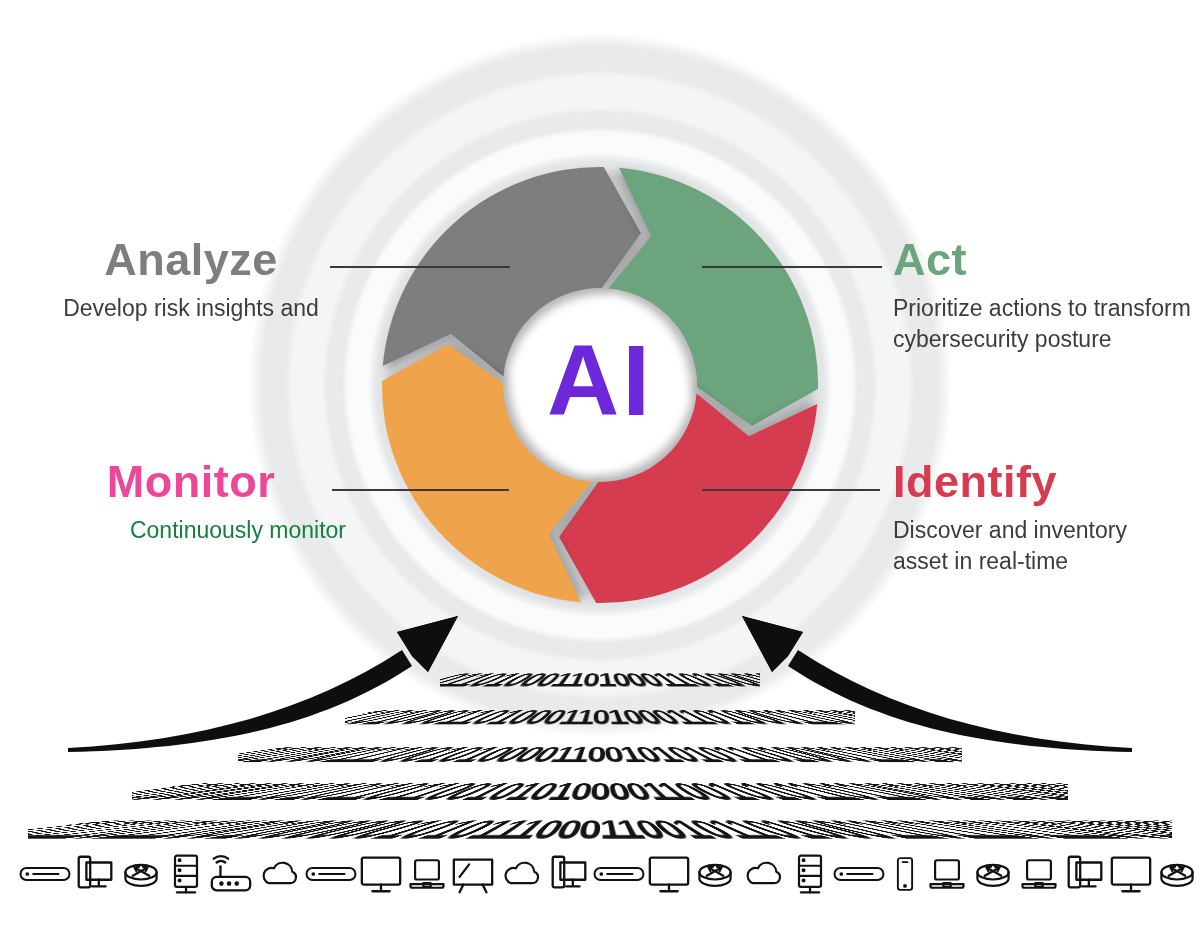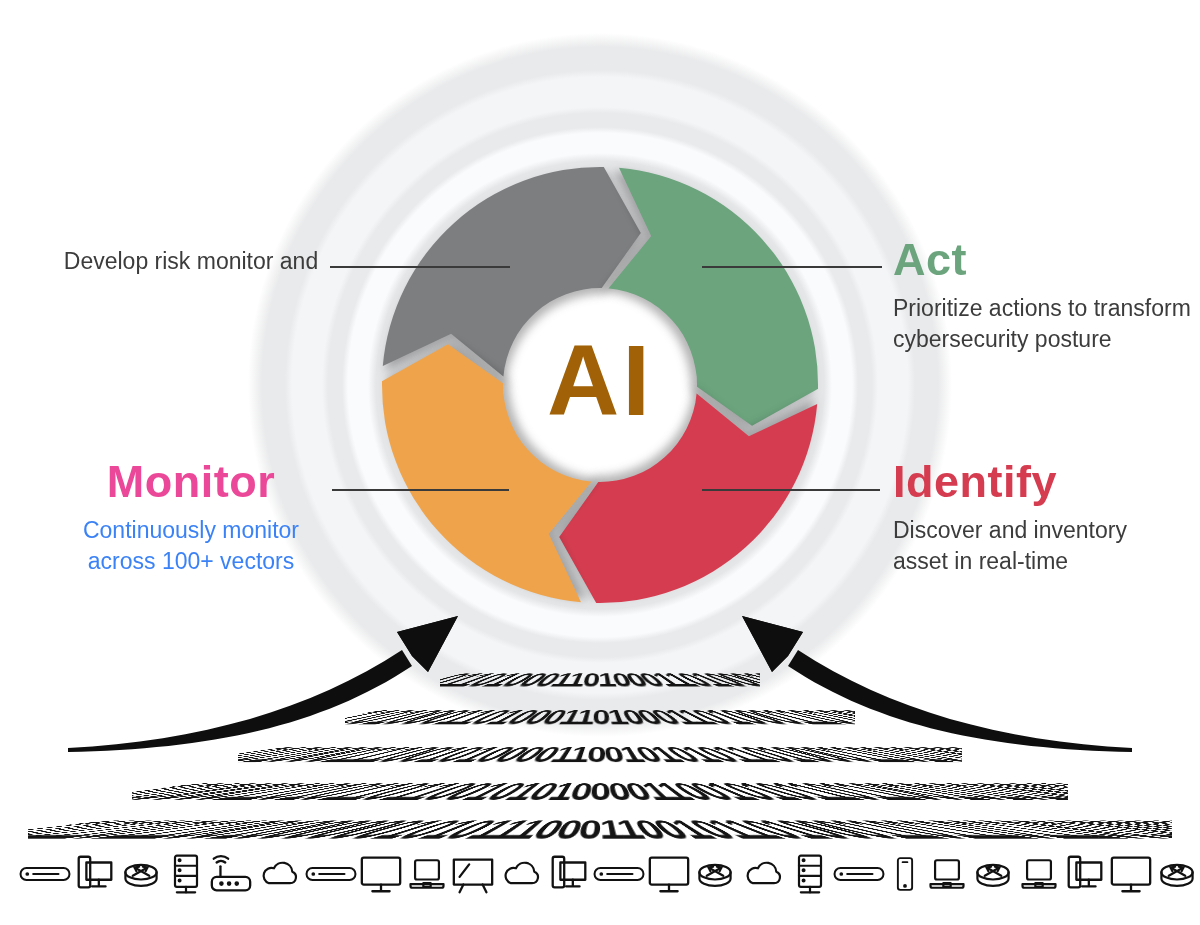--- a/index.html
+++ b/index.html
@@ -15,21 +15,21 @@
       #f4f5f6 278px 308px,
       #e9eaeb 315px 338px,
       rgba(233,234,235,0) 352px);}
   .glow{position:absolute;left:497px;top:282px;width:206px;height:206px;border-radius:50%;
         background:#fff;box-shadow:0 0 26px 16px rgba(255,255,255,.95);z-index:3;}
 
   svg.cycle{position:absolute;left:330px;top:115px;width:540px;height:540px;z-index:3;}
   svg.cycle path.seg{filter:drop-shadow(3px 6px 5px rgba(40,40,40,.35));}
 
   .ai-label{position:absolute;left:600px;top:385px;transform:translate(-50%,-54%);
-            font-size:100px;font-weight:bold;letter-spacing:3px;color:#a16207;z-index:4;}
+            font-size:100px;font-weight:bold;letter-spacing:3px;color:#6d28d9;z-index:4;}
 
   
   .q{position:absolute;width:310px;z-index:5;}
   .q h2{margin:0;font-size:45px;font-weight:bold;line-height:1.05;letter-spacing:.5px;}
   .q .d{font-size:23px;color:#3c3c3c;line-height:1.32;margin-top:10px;}
   #q-analyze{left:36px;top:236px;text-align:center;}
   #q-act{left:893px;top:236px;text-align:left;}
   #q-monitor{left:36px;top:458px;text-align:center;}
   #q-identify{left:893px;top:458px;text-align:left;}
 
@@ -74,36 +74,36 @@
   <svg class="cycle" viewBox="0 0 540 540">
     <path class="seg" d="M52.8 251 A218 218 0 0 1 273.8 52 L310.8 117.9 L271.7 173 A97 97 0 0 0 173.4 261.5 L121.1 218.7 Z" fill="#7d7e80"></path>
     <path class="seg" transform="rotate(90 270 270)" d="M52.8 251 A218 218 0 0 1 273.8 52 L310.8 117.9 L271.7 173 A97 97 0 0 0 173.4 261.5 L121.1 218.7 Z" fill="#6ba47d"></path>
     <path class="seg" transform="rotate(180 270 270)" d="M52.8 251 A218 218 0 0 1 273.8 52 L310.8 117.9 L271.7 173 A97 97 0 0 0 173.4 261.5 L121.1 218.7 Z" fill="#d63c50"></path>
     <path class="seg" transform="rotate(270 270 270)" d="M52.8 251 A218 218 0 0 1 273.8 52 L310.8 117.9 L271.7 173 A97 97 0 0 0 173.4 261.5 L121.1 218.7 Z" fill="#efa44c"></path>
   </svg>
 
   <div class="ai-label">AI</div>
 
   <div class="q" id="q-analyze">
+    <h2 style="color: rgb(125, 126, 128);">Analyze</h2>
     <div class="d" style="color: rgb(60, 60, 60);">
-      <div>Develop risk monitor and</div>
+      <div>Develop risk insights and</div>
     </div>
   </div>
   <div class="q" id="q-act">
     <h2 style="color: rgb(107, 164, 125);">Act</h2>
     <div class="d" style="color: rgb(60, 60, 60);">
       <div>Prioritize actions to transform</div>
         <div>cybersecurity posture</div>
     </div>
   </div>
   <div class="q" id="q-monitor">
     <h2 style="color: #ec4899;">Monitor</h2>
-    <div class="d" style="color: #3b82f6;">
+    <div class="d" style="color: #15803d; text-align: right;">
       <div>Continuously monitor</div>
-        <div>across 100+ vectors</div>
     </div>
   </div>
   <div class="q" id="q-identify">
     <h2 style="color: rgb(214, 60, 80);">Identify</h2>
     <div class="d" style="color: rgb(60, 60, 60);">
       <div>Discover and inventory</div>
         <div>asset in real-time</div>
     </div>
   </div>
 

